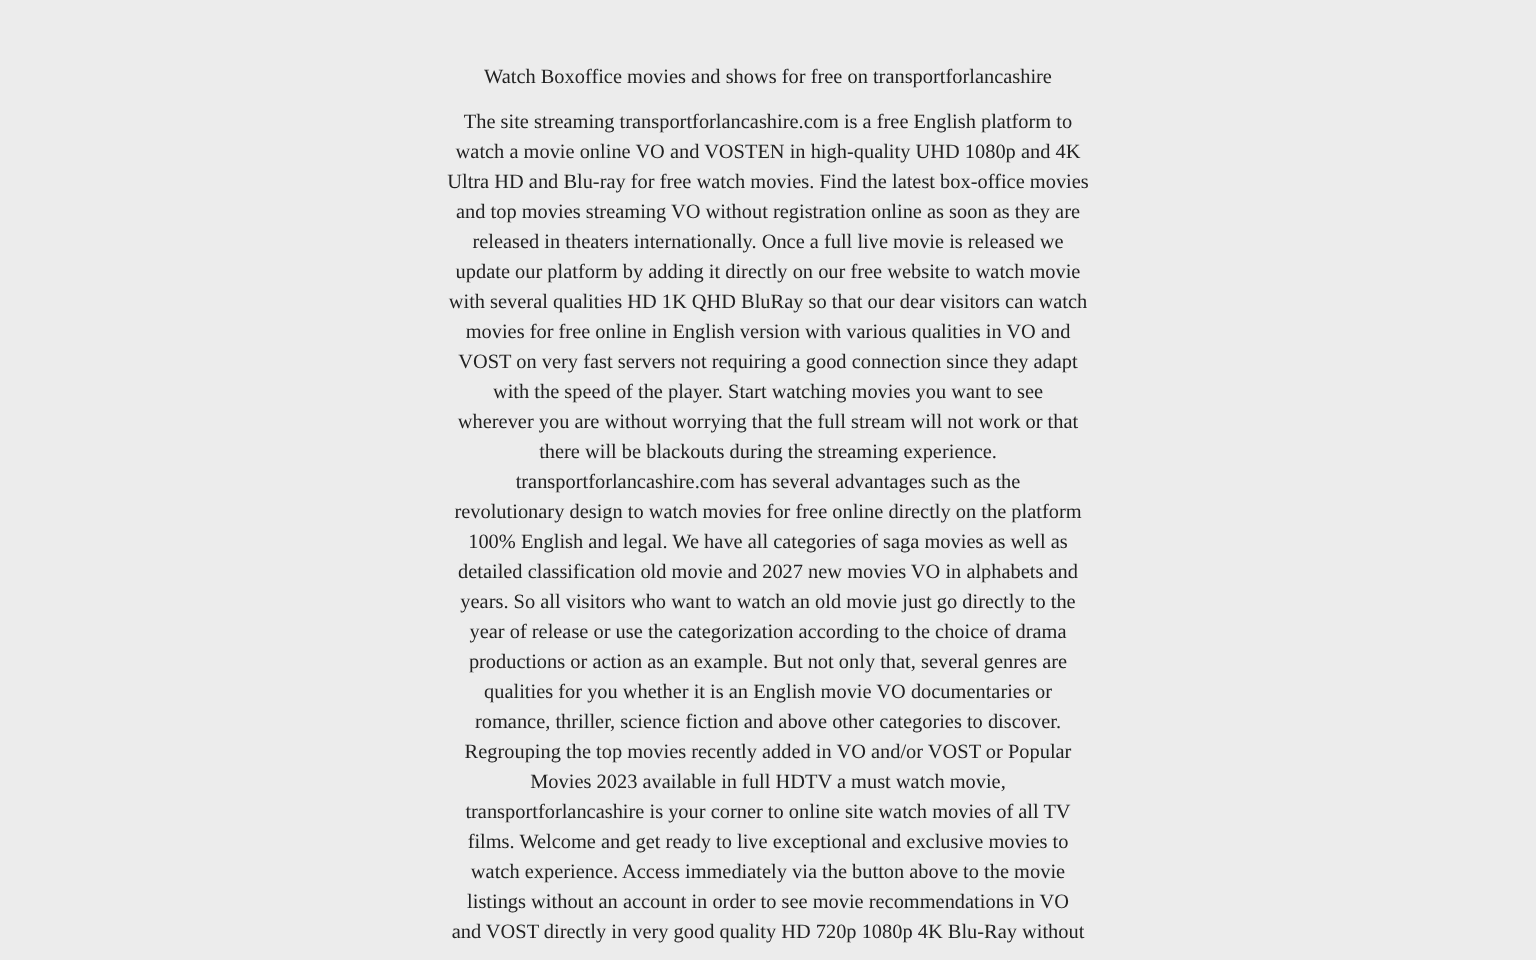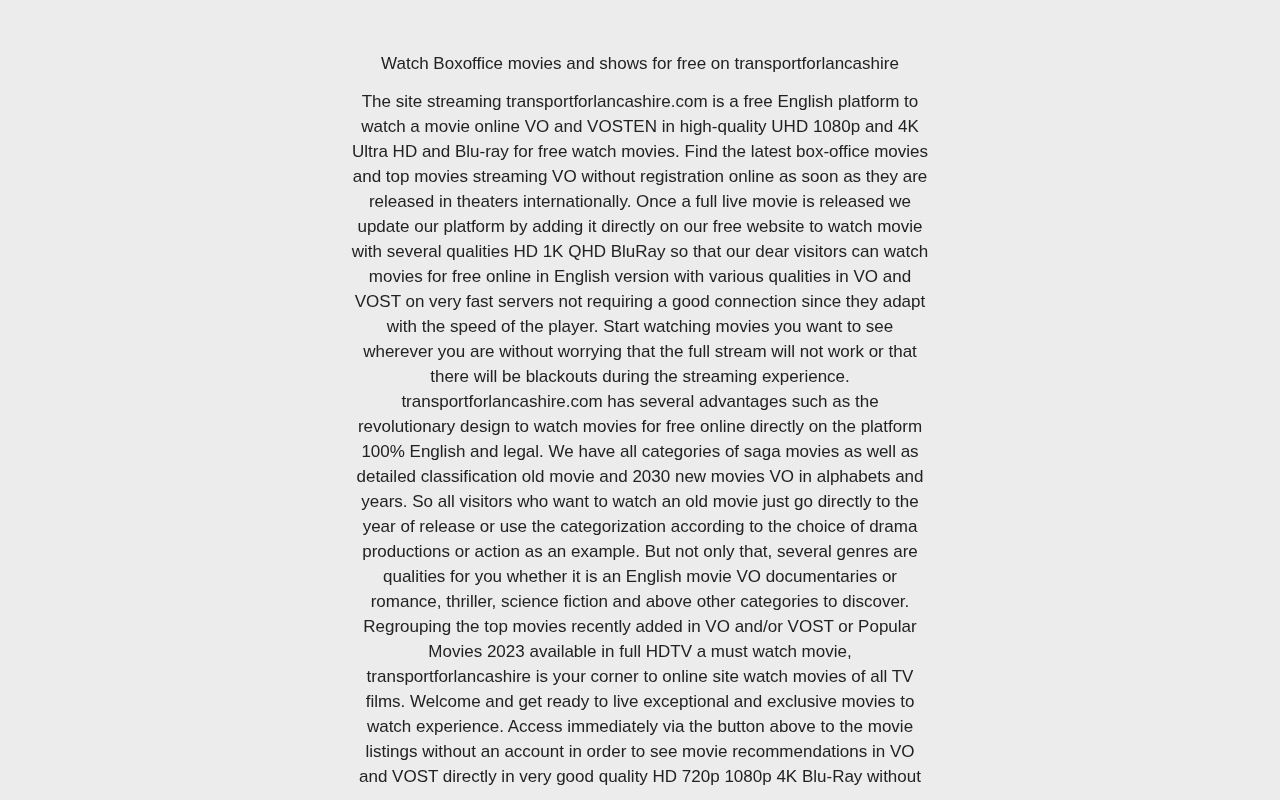--- a/index.html
+++ b/index.html
@@ -20,27 +20,29 @@
     text-align: center;
     color: #222222;
     font-size: 17px;
     line-height: 25px;
   }
   .page-title {
     margin: 0 0 13px 0;
     font-size: 17px;
     font-weight: 400;
     line-height: 25px;
+    font-family: Liberation Serif, serif;
   }
   .description {
     margin: 0;
   }
   .para-line {
     display: block;
     white-space: nowrap;
+    font-family: Liberation Serif, serif;
   }
 </style>
 </head>
 <body>
 
 <main class="content">
   <h2 class="page-title">Watch Boxoffice movies and shows for free on transportforlancashire</h2>
   <p class="description" id="description">
       <span class="para-line">The site streaming transportforlancashire.com is a free English platform to</span>
       <span class="para-line">watch a movie online VO and VOSTEN in high-quality UHD 1080p and 4K</span>
@@ -50,21 +52,21 @@
       <span class="para-line">update our platform by adding it directly on our free website to watch movie</span>
       <span class="para-line">with several qualities HD 1K QHD BluRay so that our dear visitors can watch</span>
       <span class="para-line">movies for free online in English version with various qualities in VO and</span>
       <span class="para-line">VOST on very fast servers not requiring a good connection since they adapt</span>
       <span class="para-line">with the speed of the player. Start watching movies you want to see</span>
       <span class="para-line">wherever you are without worrying that the full stream will not work or that</span>
       <span class="para-line">there will be blackouts during the streaming experience.</span>
       <span class="para-line">transportforlancashire.com has several advantages such as the</span>
       <span class="para-line">revolutionary design to watch movies for free online directly on the platform</span>
       <span class="para-line">100% English and legal. We have all categories of saga movies as well as</span>
-      <span class="para-line">detailed classification old movie and 2030 new movies VO in alphabets and</span>
+      <span class="para-line">detailed classification old movie and 2027 new movies VO in alphabets and</span>
       <span class="para-line">years. So all visitors who want to watch an old movie just go directly to the</span>
       <span class="para-line">year of release or use the categorization according to the choice of drama</span>
       <span class="para-line">productions or action as an example. But not only that, several genres are</span>
       <span class="para-line">qualities for you whether it is an English movie VO documentaries or</span>
       <span class="para-line">romance, thriller, science fiction and above other categories to discover.</span>
       <span class="para-line">Regrouping the top movies recently added in VO and/or VOST or Popular</span>
       <span class="para-line">Movies 2023 available in full HDTV a must watch movie,</span>
       <span class="para-line">transportforlancashire is your corner to online site watch movies of all TV</span>
       <span class="para-line">films. Welcome and get ready to live exceptional and exclusive movies to</span>
       <span class="para-line">watch experience. Access immediately via the button above to the movie</span>

